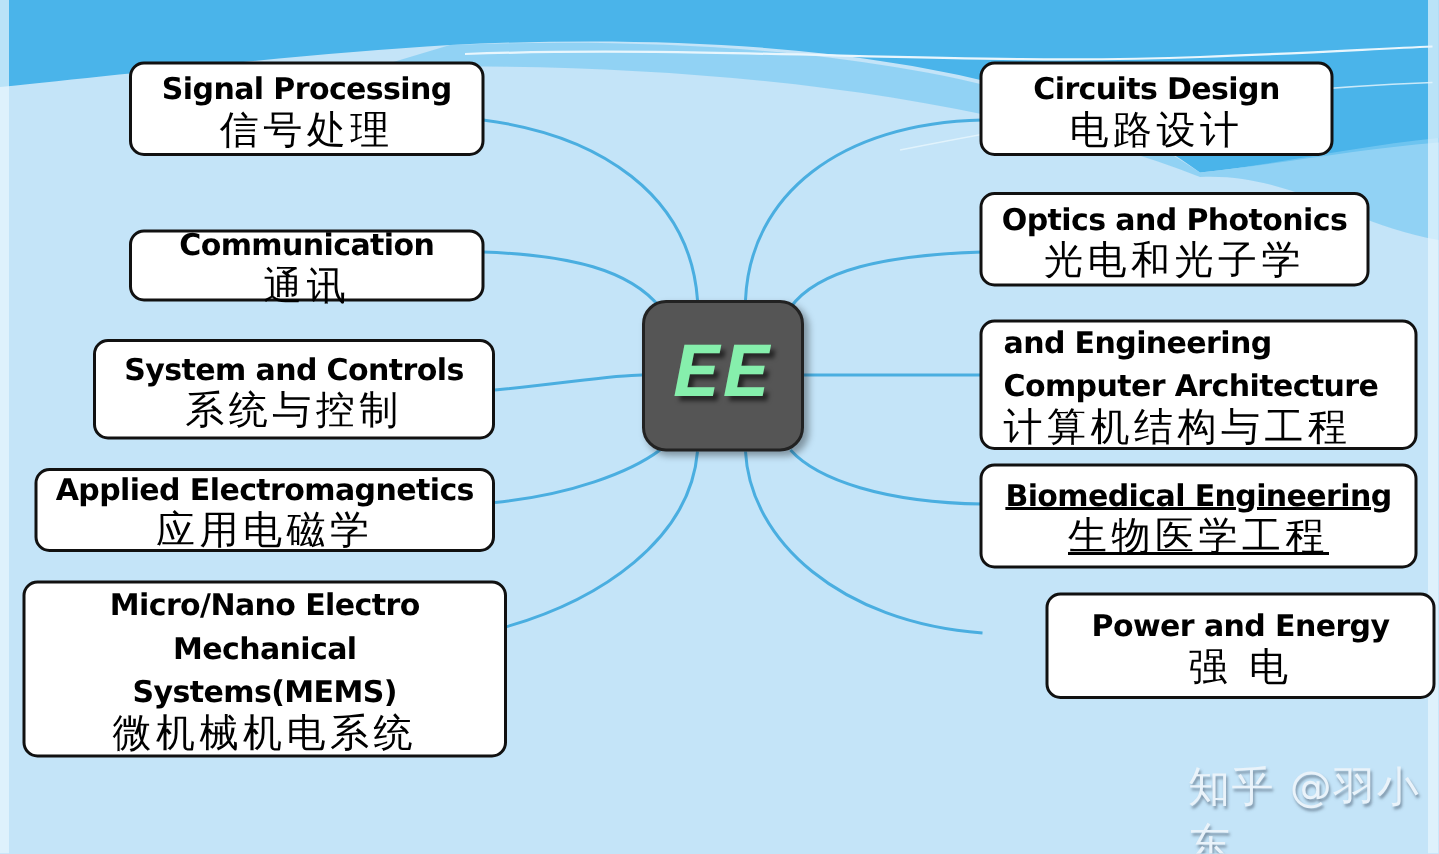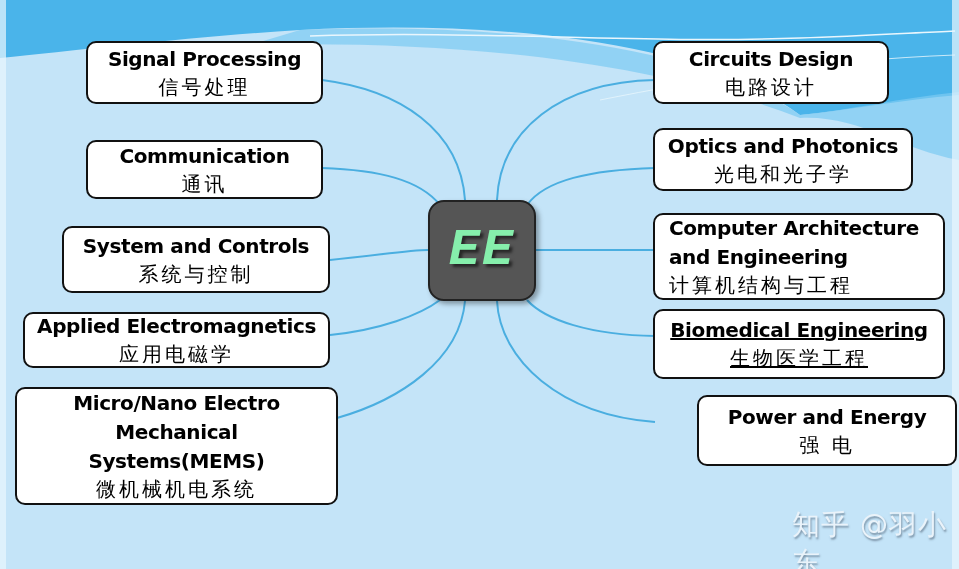--- a/index.html
+++ b/index.html
@@ -6,21 +6,21 @@
   body { width:959px; height:569px; overflow:hidden; position:relative; background:#c4e4f8; font-family:"Liberation Sans", "DejaVu Sans", sans-serif; }
   .bg-svg { position:absolute; left:0; top:0; width:959px; height:569px; }
   .node {
     position:absolute; box-sizing:border-box; background:#ffffff;
     border:2px solid #111111; border-radius:10px;
     display:flex; flex-direction:column; justify-content:center;
     text-align:center; color:#000;
     font-family:"DejaVu Sans", "Liberation Sans", sans-serif;
   }
   .node .en { font-weight:bold; font-size:20px; line-height:29px; letter-spacing:-0.4px; }
-  .node .zh { font-family:"DejaVu Serif", "Liberation Serif", serif; font-size:20px; line-height:27px; letter-spacing:3px; }
+  .node .zh { font-family:"DejaVu Serif", "Liberation Serif", serif; font-size:26px; line-height:27px; letter-spacing:3px; }
   .node.left-aligned { text-align:left; padding-left:14px; }
   .center-node {
     position:absolute; left:428px; top:200px; width:108px; height:101px;
     background:#555555; border:2px solid #222; border-radius:16px; box-sizing:border-box;
     box-shadow:3px 3px 5px rgba(0,0,0,0.35);
     display:flex; align-items:center; justify-content:center;
   }
   .center-node span {
     color:#86efac; font-family:Liberation Mono, monospace; font-weight:bold; font-style:italic;
     font-size:52px; letter-spacing:2px; text-shadow:3px 3px 3px rgba(0,0,0,0.55);
@@ -56,21 +56,21 @@
     <path d="M655,250 L536,250"></path>
     <path d="M655,336 C590,335 545,320 527,300"></path>
     <path d="M655,422 C560,415 500,360 497,301"></path>
   </g>
 </svg>
 
 <div class="node" style="left:86px;top:41px;width:237px;height:63px;">
   <div class="en">Signal Processing</div>
   <div class="zh">信号处理</div>
 </div>
-<div class="node" style="left:86px;top:140px;width:237px;height:59px;">
+<div class="node" style="left:86px;top:153px;width:237px;height:48px;">
   <div class="en">Communication</div>
   <div class="zh">通讯</div>
 </div>
 <div class="node" style="left:62px;top:226px;width:268px;height:67px;">
   <div class="en">System and Controls</div>
   <div class="zh">系统与控制</div>
 </div>
 <div class="node" style="left:23px;top:312px;width:307px;height:56px;">
   <div class="en">Applied Electromagnetics</div>
   <div class="zh">应用电磁学</div>
@@ -88,22 +88,22 @@
 
 <div class="node" style="left:653px;top:41px;width:236px;height:63px;">
   <div class="en">Circuits Design</div>
   <div class="zh">电路设计</div>
 </div>
 <div class="node" style="left:653px;top:128px;width:260px;height:63px;">
   <div class="en">Optics and Photonics</div>
   <div class="zh">光电和光子学</div>
 </div>
 <div class="node left-aligned" style="left:653px;top:213px;width:292px;height:87px;">
+  <div class="en">and Engineering</div>
   <div class="en">Computer Architecture</div>
-  <div class="en">and Engineering</div>
   <div class="zh">计算机结构与工程</div>
 </div>
 <div class="node" style="left:653px;top:309px;width:292px;height:70px;text-decoration:underline;">
   <div class="en">Biomedical Engineering</div>
   <div class="zh">生物医学工程</div>
 </div>
 <div class="node" style="left:653px;top:395px;width:260px;height:71px;margin-left:44px;">
   <div class="en">Power and Energy</div>
   <div class="zh">强 电</div>
 </div>

